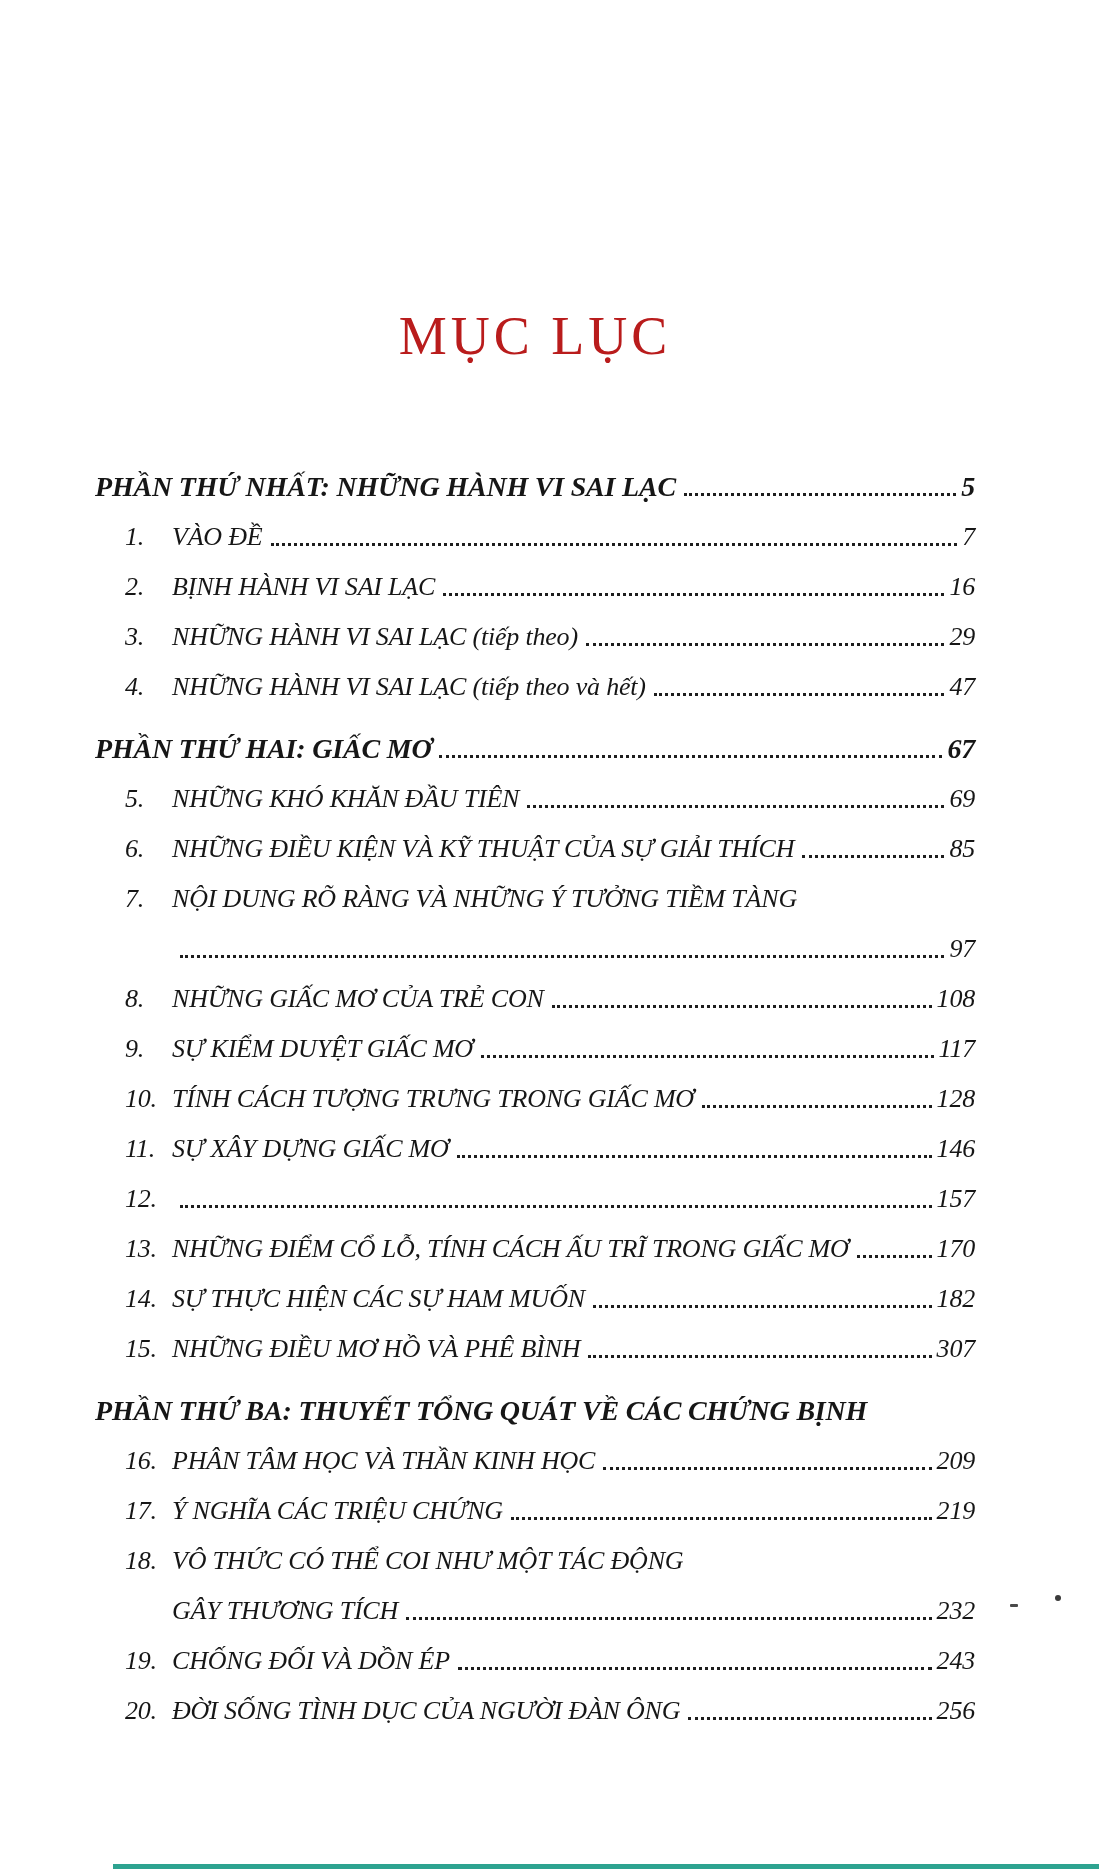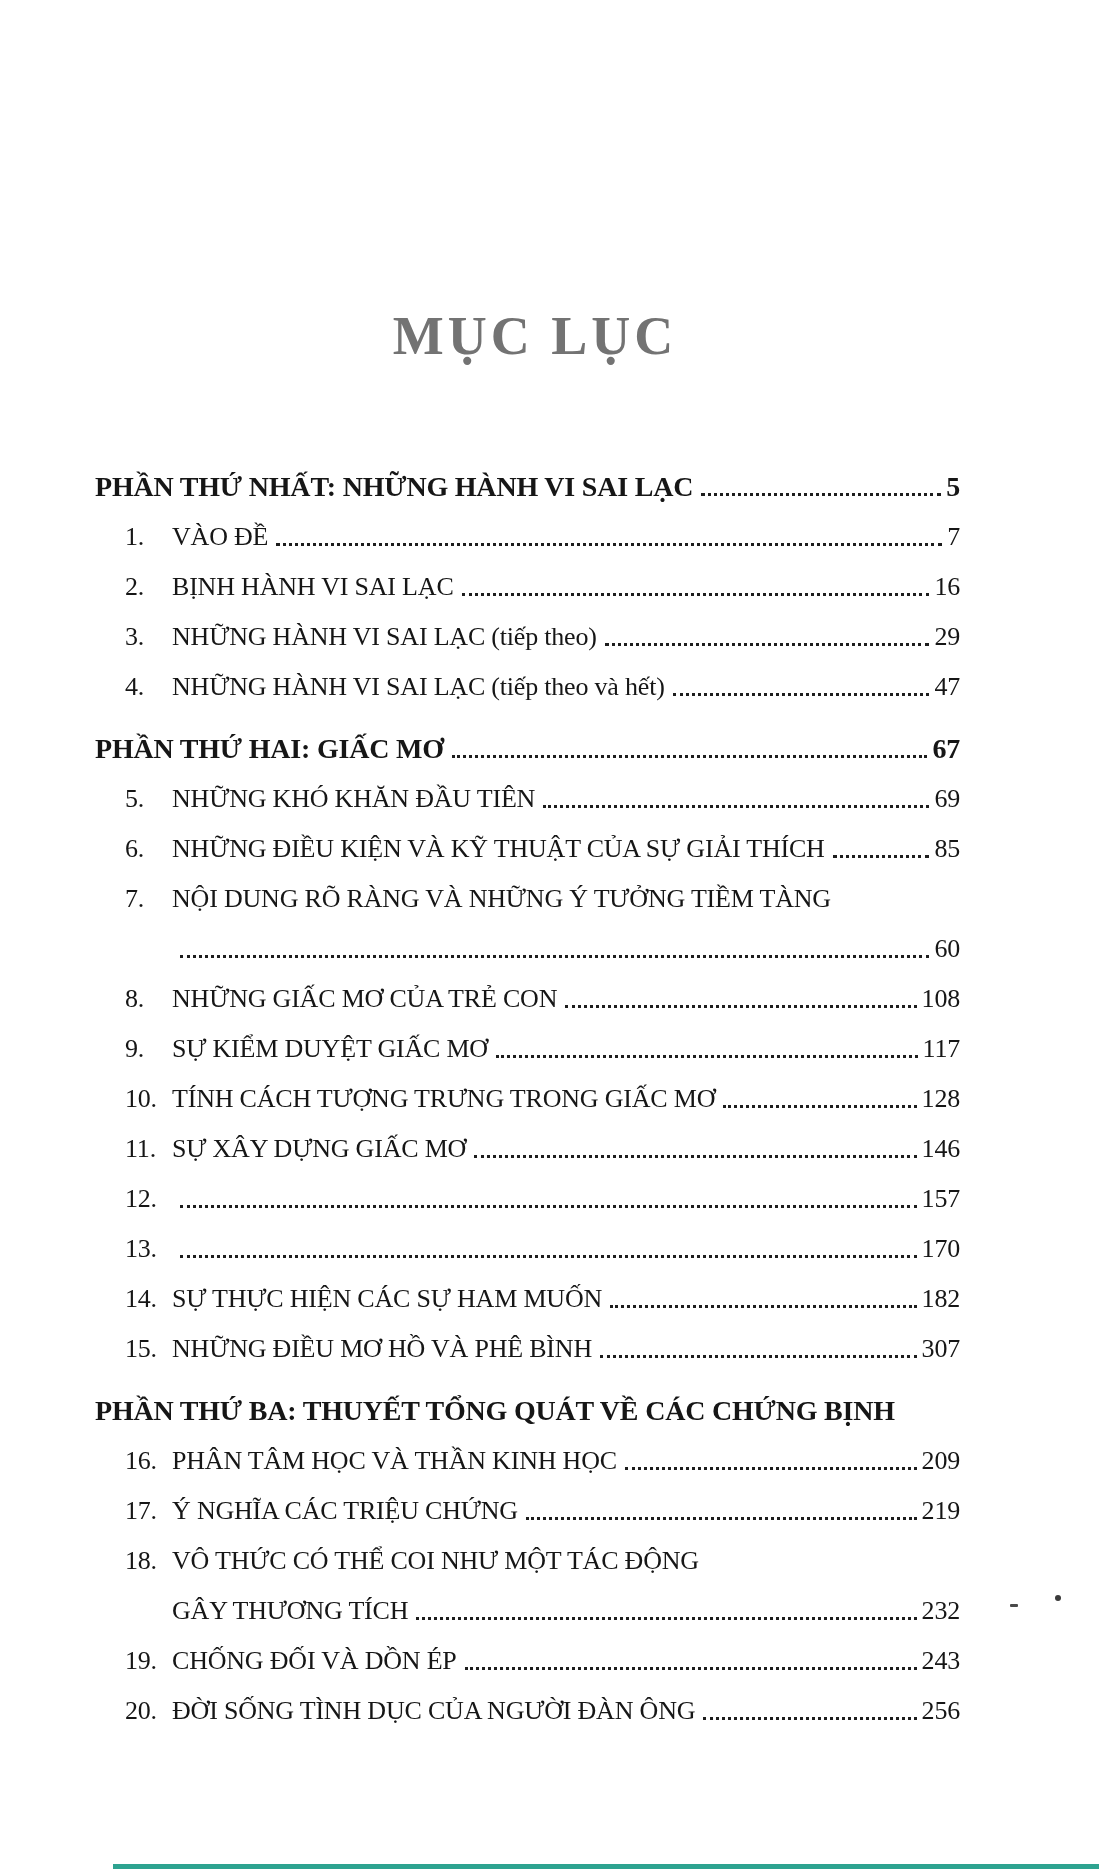--- a/index.html
+++ b/index.html
@@ -11,29 +11,29 @@
     position: relative;
     overflow: hidden;
   }
   .page { position: absolute; inset: 0; }
 
   .title {
     position: absolute;
     top: 305px; left: 95px; width: 880px;
     text-align: center;
     font-size: 54px;
-    font-weight: 700;
+    font-weight: 400;
     letter-spacing: 4px;
-    color: #737373;
+    color: #b91c1c;
     white-space: nowrap;
   }
 
   .toc {
     position: absolute;
-    left: 95px; right: 139px; top: 462px;
+    left: 95px; right: 124px; top: 462px; font-style: italic;
   }
   .row {
     display: flex;
     align-items: baseline;
     height: 50px;
     line-height: 50px;
     white-space: nowrap;
   }
   .row.gap { margin-top: 12px; }
 
@@ -133,21 +133,21 @@
     <span class="pg">85</span>
   </div>
       <div class="row item">
     <span class="num">7.</span>
     <span class="txt">NỘI DUNG RÕ RÀNG VÀ NHỮNG Ý TƯỞNG TIỀM TÀNG</span>
 
   </div>
       <div class="row item-cont">
 
     <span class="leader"></span>
-    <span class="pg">60</span>
+    <span class="pg">97</span>
   </div>
       <div class="row item">
     <span class="num">8.</span>
     <span class="txt">NHỮNG GIẤC MƠ CỦA TRẺ CON</span>
     <span class="leader"></span>
     <span class="pg">108</span>
   </div>
       <div class="row item">
     <span class="num">9.</span>
     <span class="txt">SỰ KIỂM DUYỆT GIẤC MƠ</span>
@@ -166,20 +166,21 @@
     <span class="leader"></span>
     <span class="pg">146</span>
   </div>
       <div class="row item">
     <span class="num">12.</span>
     <span class="leader"></span>
     <span class="pg">157</span>
   </div>
       <div class="row item">
     <span class="num">13.</span>
+    <span class="txt">NHỮNG ĐIỂM CỔ LỖ, TÍNH CÁCH ẤU TRĨ TRONG GIẤC MƠ</span>
     <span class="leader"></span>
     <span class="pg">170</span>
   </div>
       <div class="row item">
     <span class="num">14.</span>
     <span class="txt">SỰ THỰC HIỆN CÁC SỰ HAM MUỐN</span>
     <span class="leader"></span>
     <span class="pg">182</span>
   </div>
       <div class="row item">

